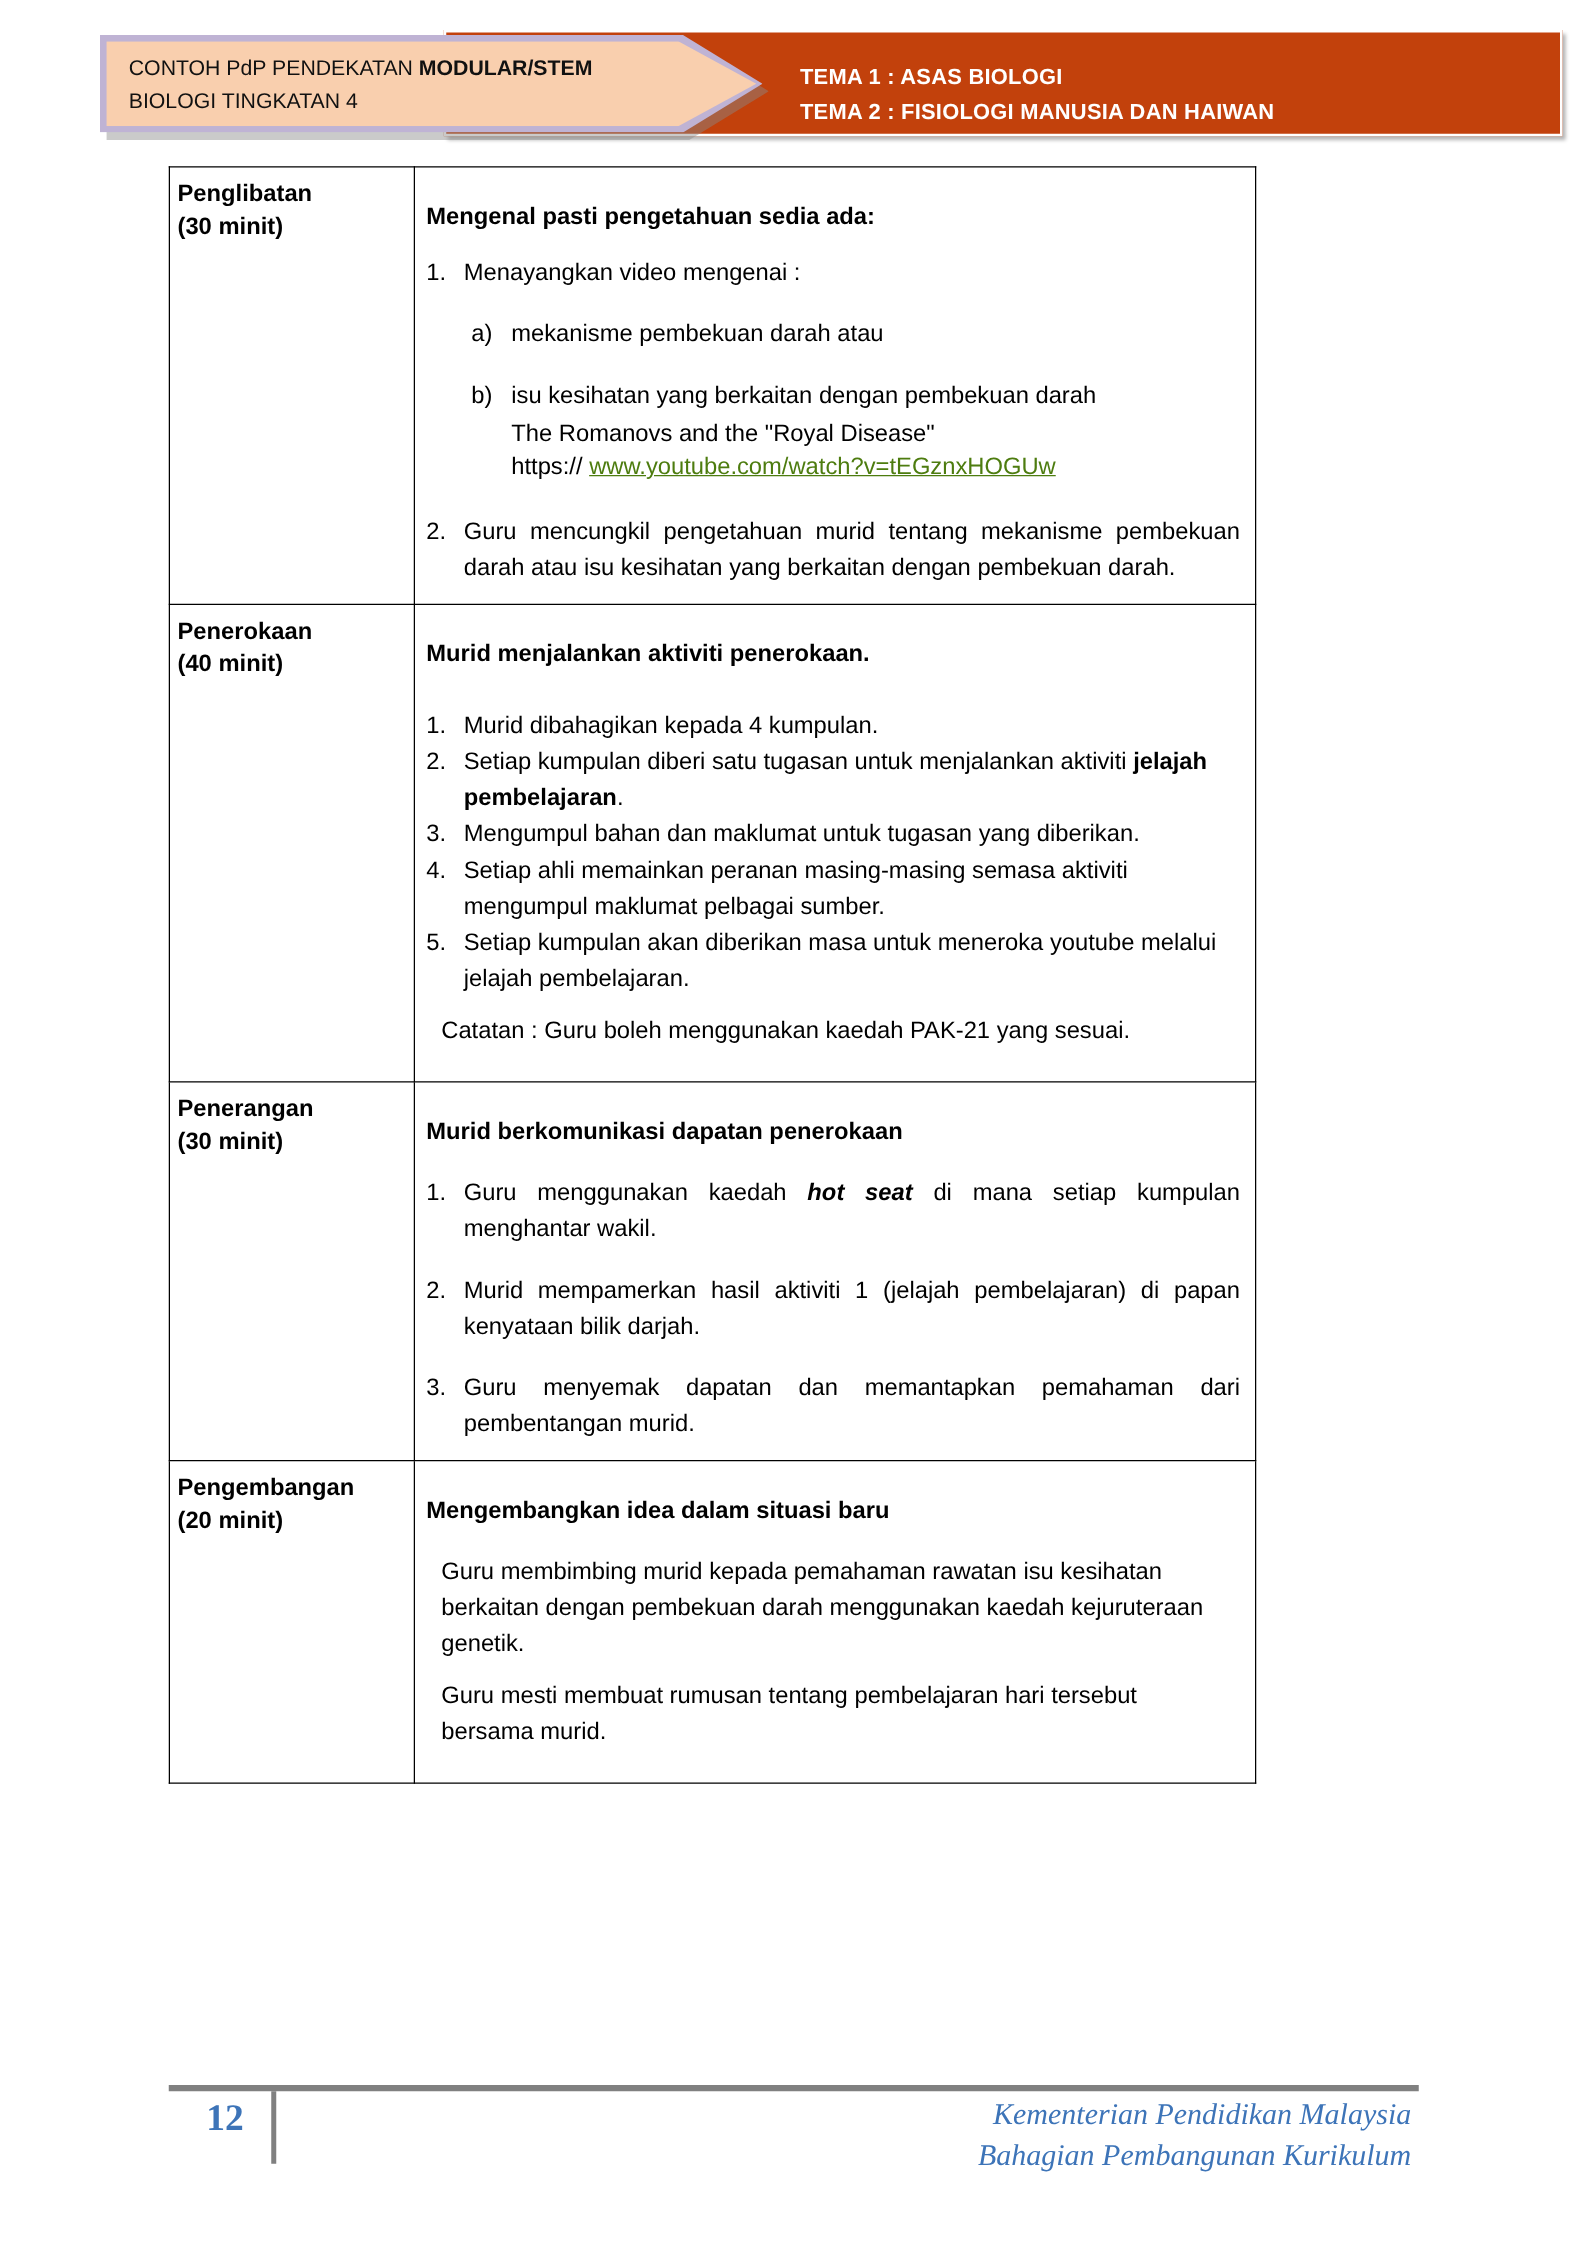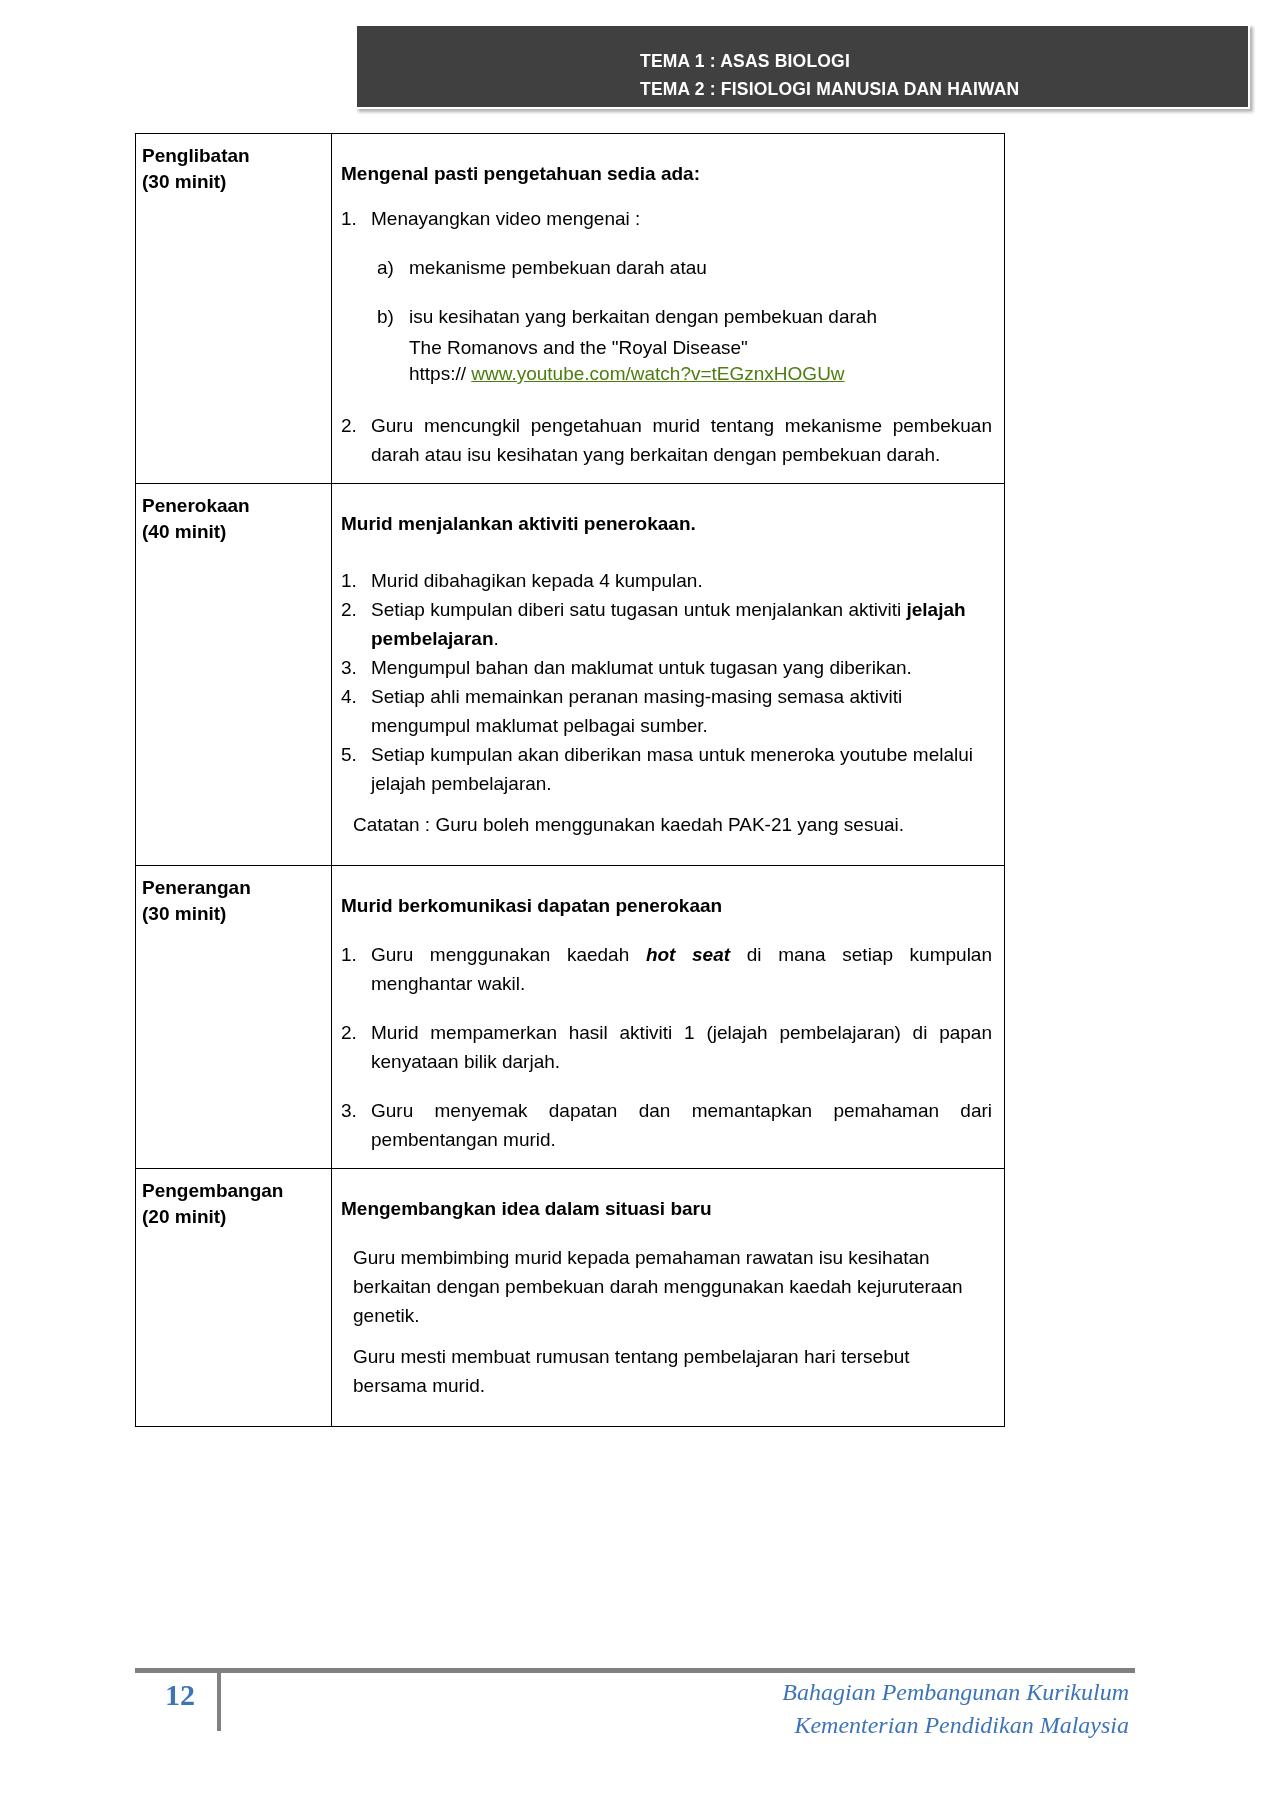--- a/index.html
+++ b/index.html
@@ -22,21 +22,21 @@
     top: 0;
     width: 1273px;
     height: 130px;
   }
   .green-banner {
     position: absolute;
     left: 355px;
     top: 24px;
     width: 895px;
     height: 85px;
-    background: #404040;
+    background: #c2410c;
     border: 2px solid #ffffff;
     box-sizing: border-box;
     box-shadow: 3px 3px 3px rgba(0,0,0,0.30);
   }
   .green-banner-inner {
     position: absolute;
     left: 283px;
     top: 21px;
     color: #ffffff;
     font-weight: bold;
@@ -228,20 +228,31 @@
 
 <div class="header-band">
 
   <div class="green-banner">
     <div class="green-banner-inner">
       <span class="tema-line">TEMA 1 : ASAS BIOLOGI</span>
       <span class="tema-line">TEMA 2 : FISIOLOGI MANUSIA DAN HAIWAN</span>
     </div>
   </div>
 
+  <div class="arrow-wrap">
+    <div class="arrow-shadow"></div>
+    <div class="arrow-outer"></div>
+    <div class="arrow-inner"></div>
+    <div class="arrow-text">
+      <div>
+        <span>CONTOH PdP PENDEKATAN </span><b>MODULAR/STEM</b>
+      </div>
+      <div>BIOLOGI TINGKATAN 4</div>
+    </div>
+  </div>
 
 </div>
 
 <table class="lesson-table">
   <colgroup>
       <col class="col-phase">
       <col class="col-body">
     </colgroup>
   <tbody>
 
@@ -358,16 +369,16 @@
     </tr>
 
   </tbody>
 </table>
 
 <div class="footer">
   <div class="footer-rule"></div>
   <div class="footer-pageno">12</div>
   <div class="footer-divider"></div>
   <div class="footer-org">
+    <span>Kementerian Pendidikan Malaysia</span>
     <span>Bahagian Pembangunan Kurikulum</span>
-    <span>Kementerian Pendidikan Malaysia</span>
   </div>
 </div>
 
 </body></html>

